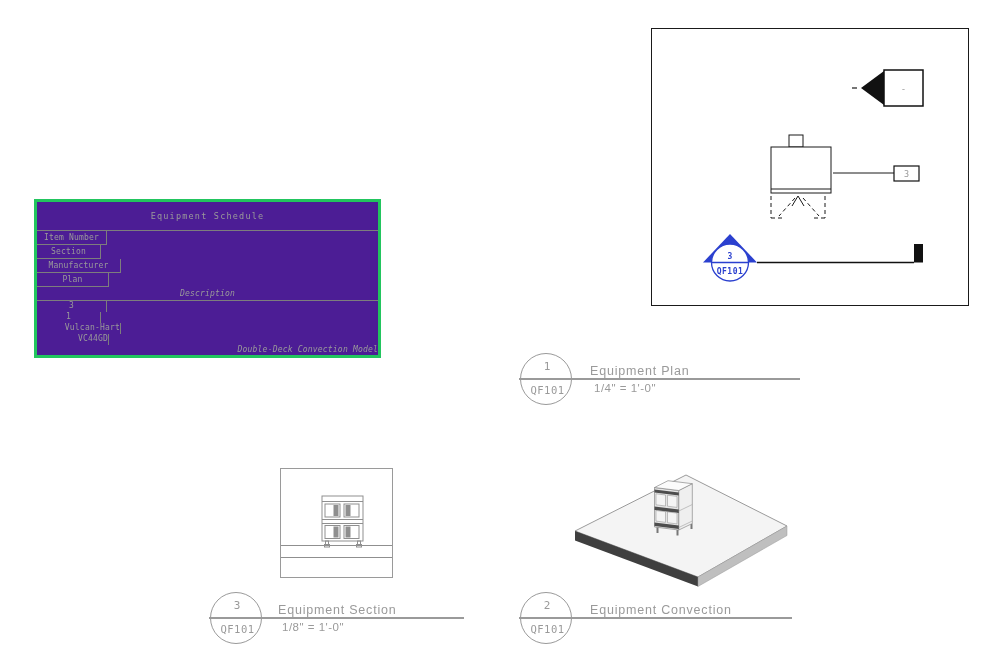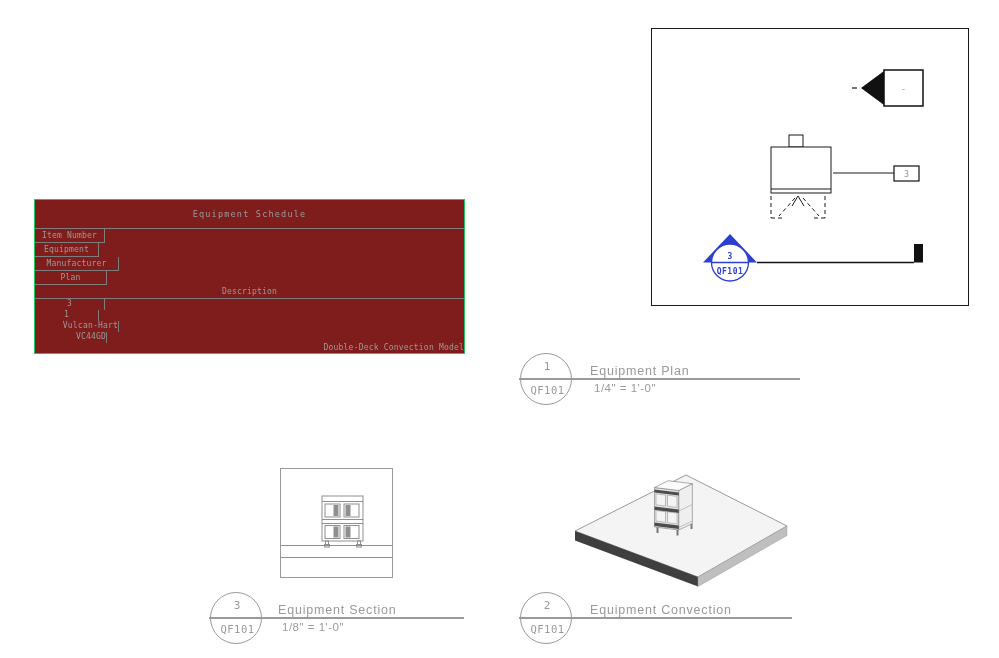--- a/index.html
+++ b/index.html
@@ -1,26 +1,26 @@
 <!DOCTYPE html>
 <html><head>
 <meta charset="utf-8">
 <style>
   html,body{margin:0;padding:0;background:#e9e9e9;}
   .sheet{position:relative;width:999px;height:658px;background:#ffffff;overflow:hidden;}
 
   
-  .schedule{position:absolute;left:34px;top:199px;width:431px;border:1px solid #22c55e;
-    box-sizing:border-box;font-family:"DejaVu Sans Mono",monospace;color:#9a9a9a;background:#7f1d1d;}
+  .schedule{position:absolute;left:34px;top:199px;width:347px;border:3px solid #22c55e;
+    box-sizing:border-box;font-family:"DejaVu Sans Mono",monospace;color:#9a9a9a;background:#4c1d95;}
   .sch-title{height:28px;line-height:28px;text-align:center;font-size:8.5px;letter-spacing:1.2px;
     border-bottom:1px solid #7d7d7d;}
   .sch-row{display:flex;flex-direction:column;}
   .c{box-sizing:border-box;border-right:1px solid #7d7d7d;font-size:8px;letter-spacing:0.2px;
     overflow:hidden;white-space:nowrap;}
-  .c:last-child{border-right:none;}
+  .c:last-child{border-right:none;font-style:italic;}
   .c0{width:70px}.c1{width:64px}.c2{width:84px}.c3{width:72px}.c4{flex:1}
   .sch-head .c{height:14px;line-height:13px;text-align:center;border-bottom:1px solid #7d7d7d;}
   .sch-data .c{height:11px;line-height:10px;}
   .ctr{text-align:center}
   .lft{text-align:right;padding-left:2px}
 
   
   .vp{position:absolute;}
 
   
@@ -41,21 +41,21 @@
 </style>
 </head>
 <body>
 
 <div class="sheet">
 
   <div class="schedule">
     <div class="sch-title">Equipment Schedule</div>
     <div class="sch-row sch-head">
       <div class="c c0">Item Number</div>
-      <div class="c c1">Equipment</div>
+      <div class="c c1">Section</div>
       <div class="c c2">Manufacturer</div>
       <div class="c c3">Plan</div>
       <div class="c c4">Description</div>
     </div>
     <div class="sch-row sch-data">
       <div class="c c0 ctr">3</div>
       <div class="c c1 ctr">1</div>
       <div class="c c2 lft">Vulcan-Hart</div>
       <div class="c c3 lft">VC44GD</div>
       <div class="c c4 lft">Double-Deck Convection Model</div>

